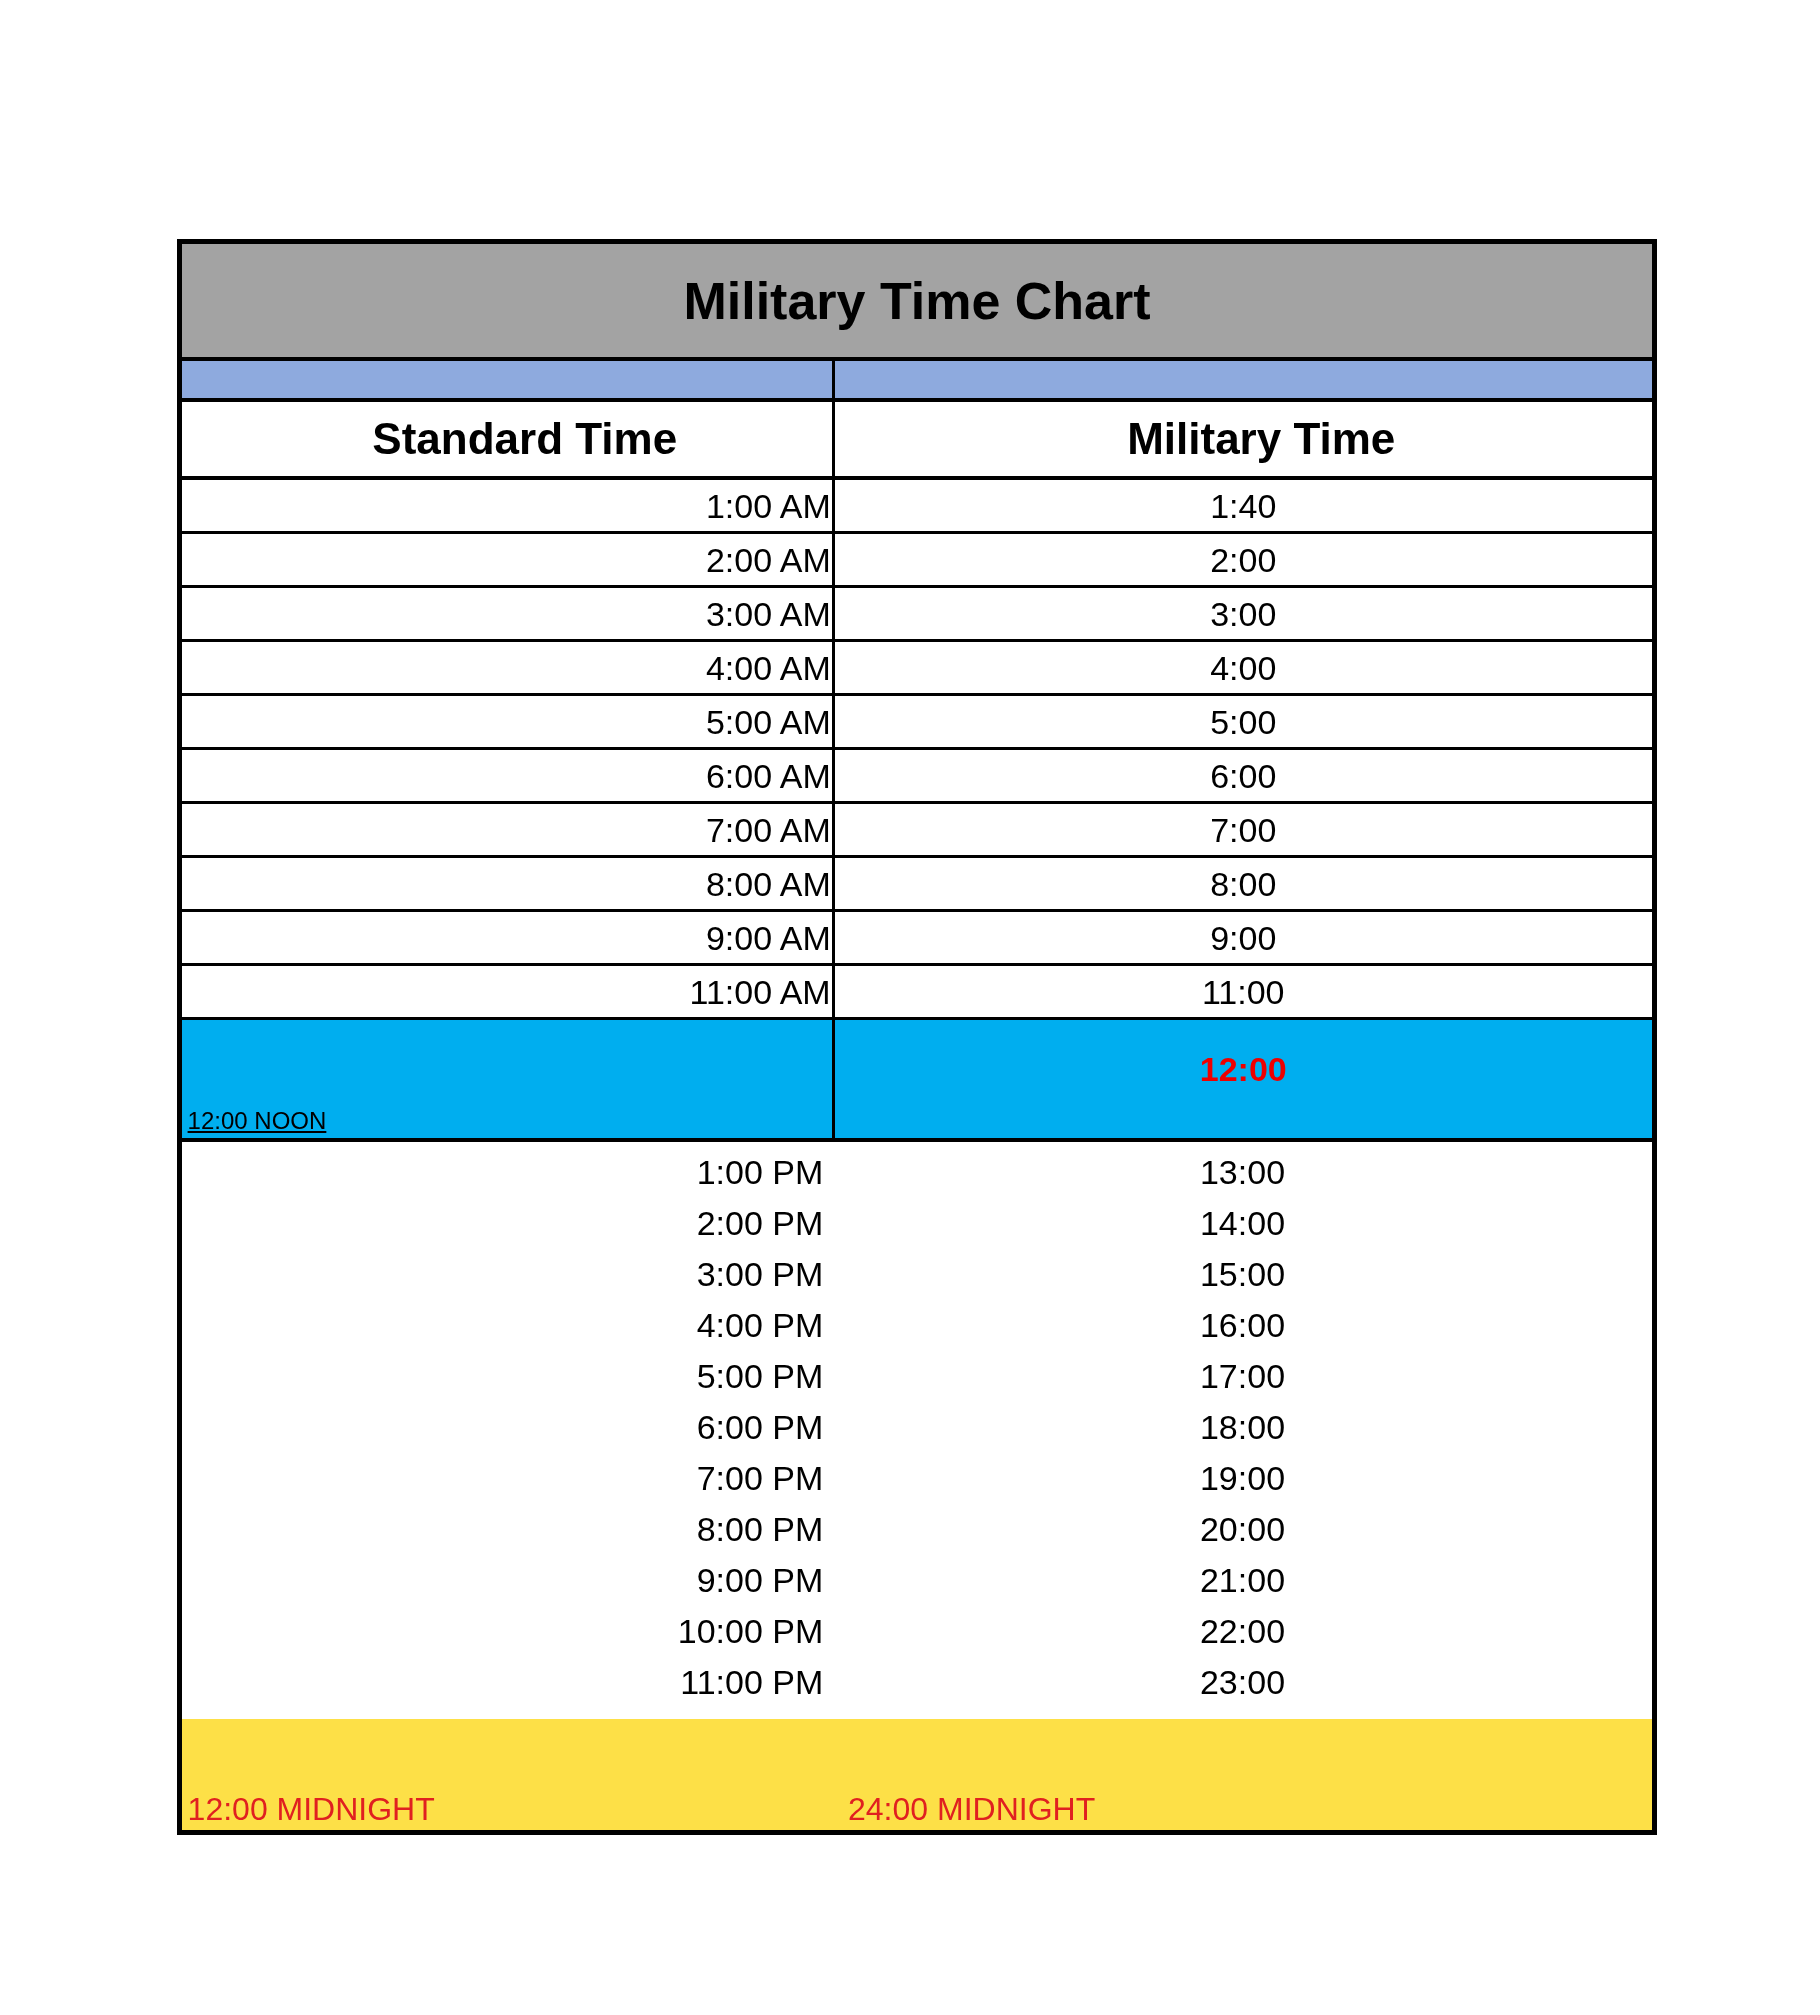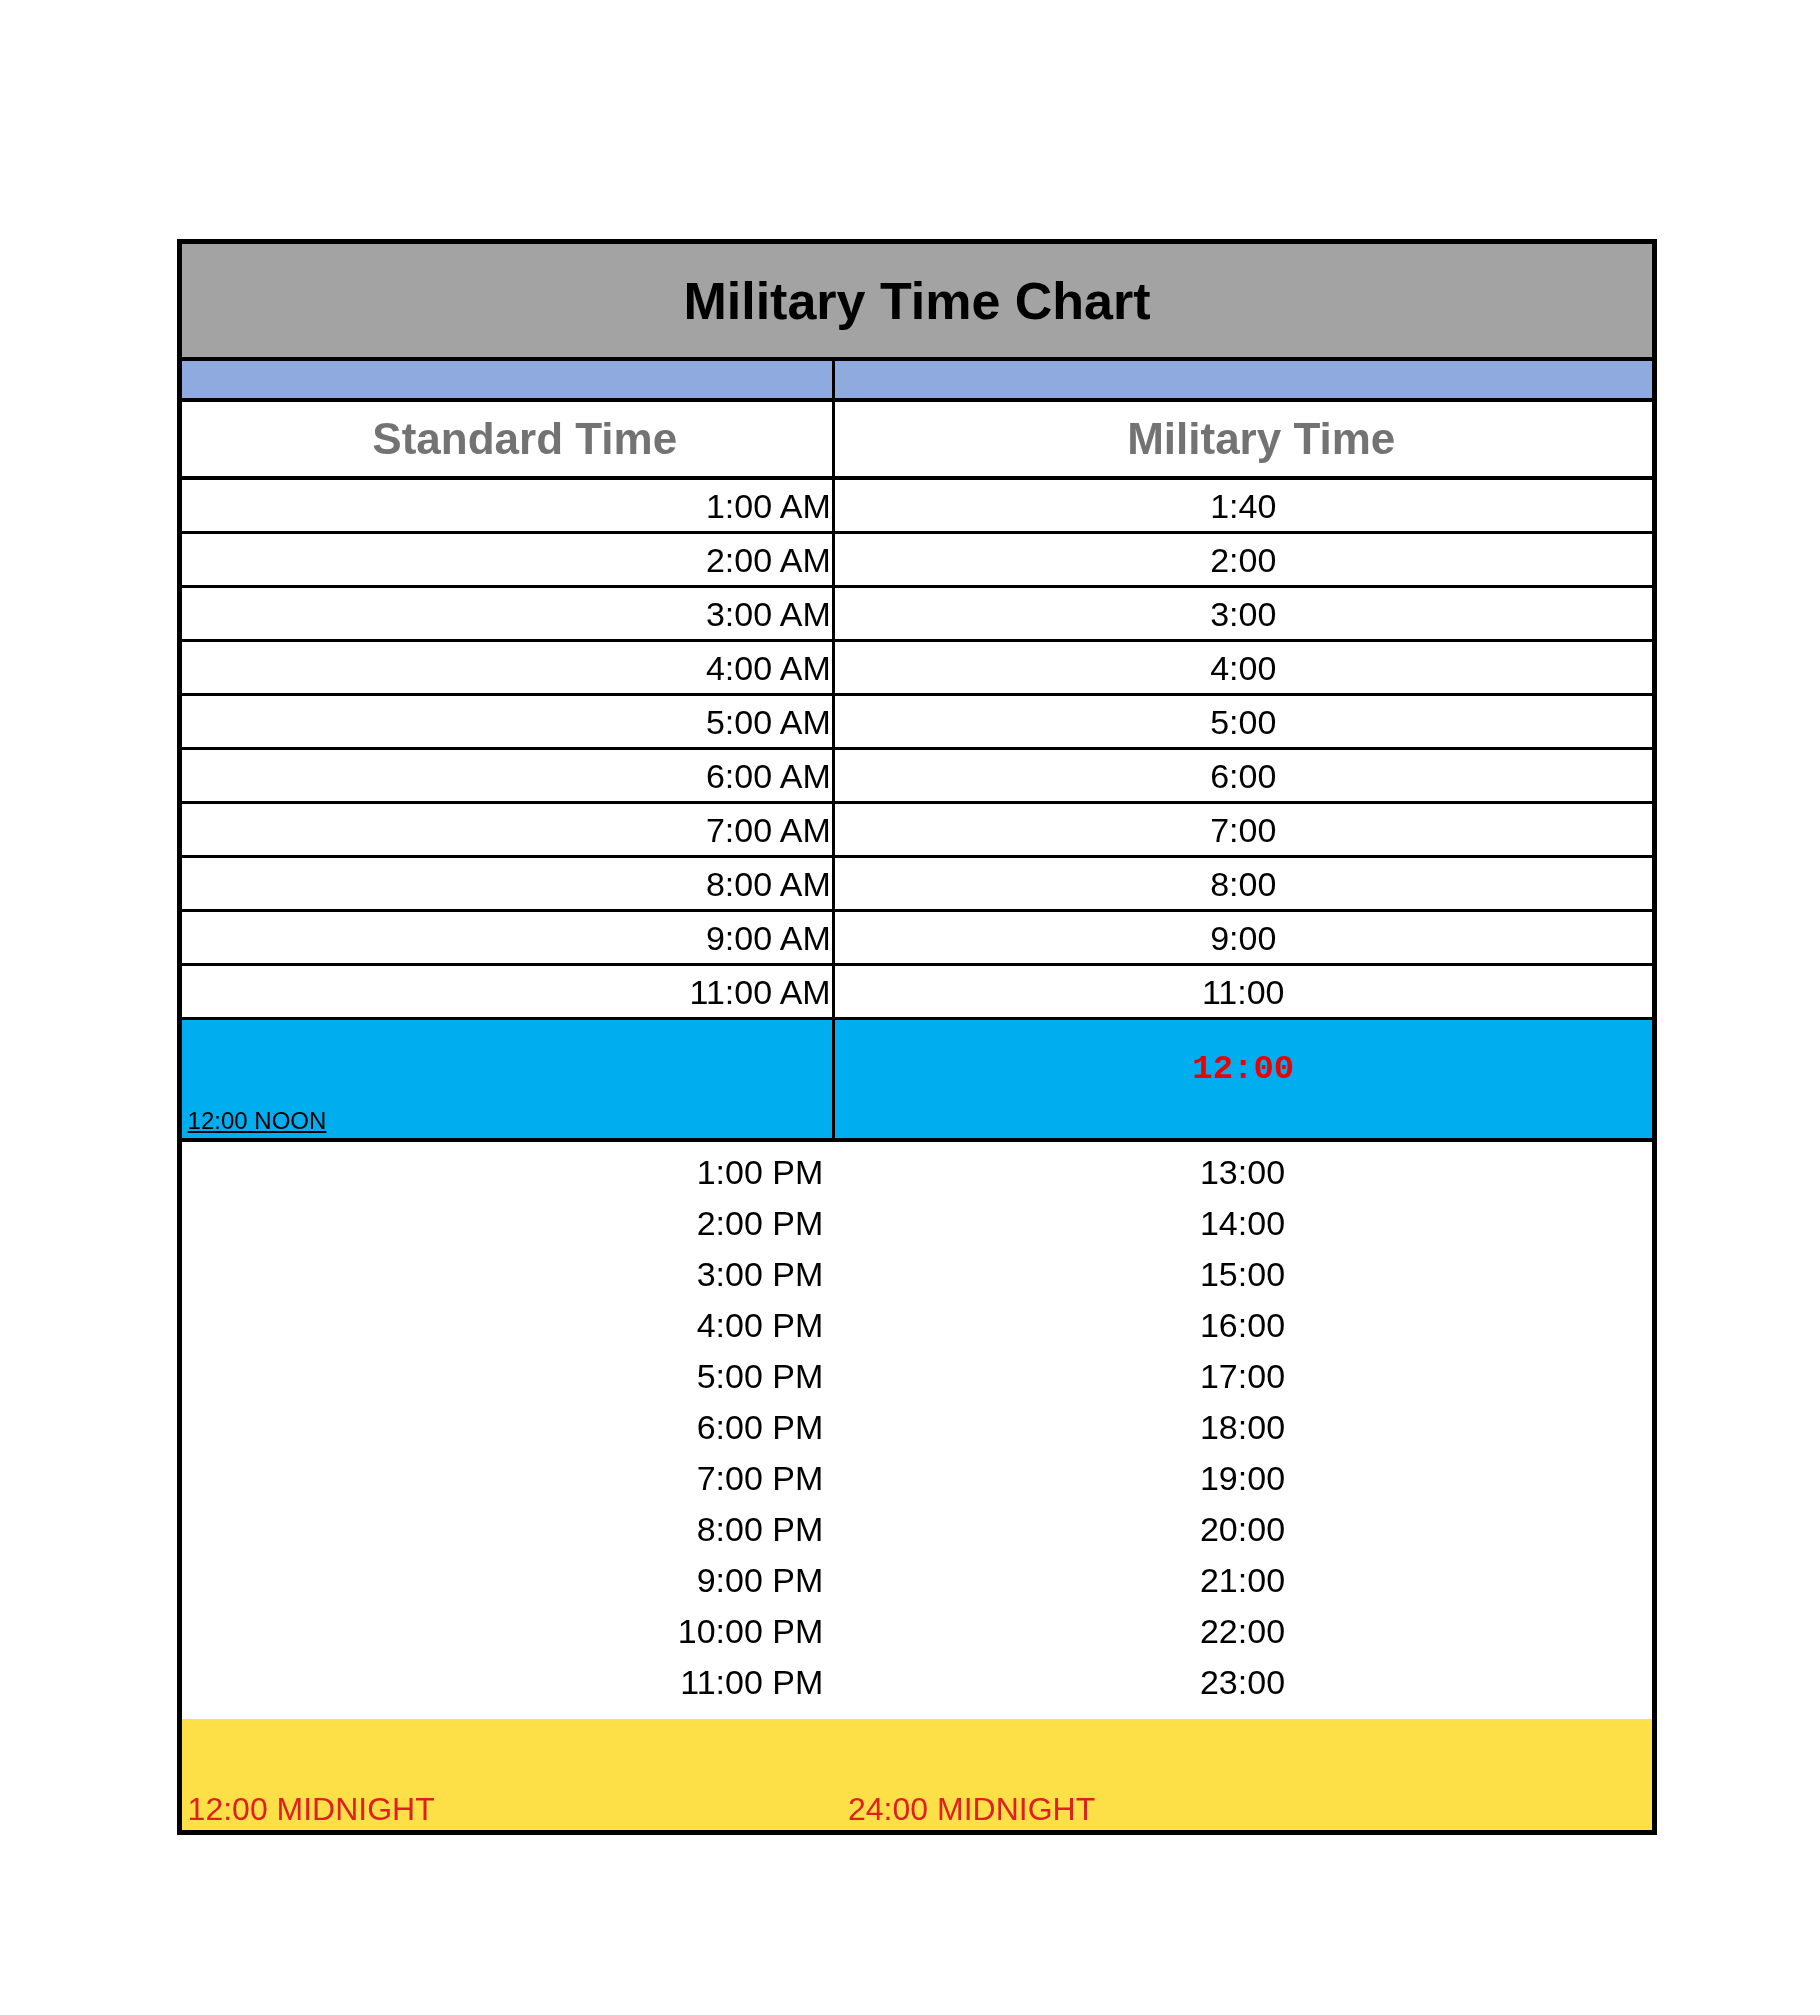--- a/index.html
+++ b/index.html
@@ -68,21 +68,21 @@
     padding: 0;
     text-align: center;
     vertical-align: middle;
     background: #ffffff;
     border-bottom: 4.8px solid #000000;
   }
   .colhead-row td.std-head { border-right: 3.2px solid #000000; }
   .colhead-row .colhead-text {
     font-size: 44px;
     font-weight: bold;
-    color: #737373;
+    color: #000000;
     display: block;
     line-height: 1;
     padding-left: 36px;
   }
 
   
   .am-row td {
     height: 51px;
     padding: 0;
     background: #ffffff;
@@ -129,21 +129,20 @@
     line-height: 1;
     display: block;
     text-decoration: underline;
   }
   .noon-row .noon-mil-text {
     font-size: 34px;
     font-weight: bold;
     color: #EE0000;
     line-height: 1;
     display: block;
-    font-family: Liberation Mono, monospace;
   }
 
   
   .pm-row td {
     height: 51px;
     padding: 0;
     background: #ffffff;
     border: none;
     vertical-align: middle;
   }

